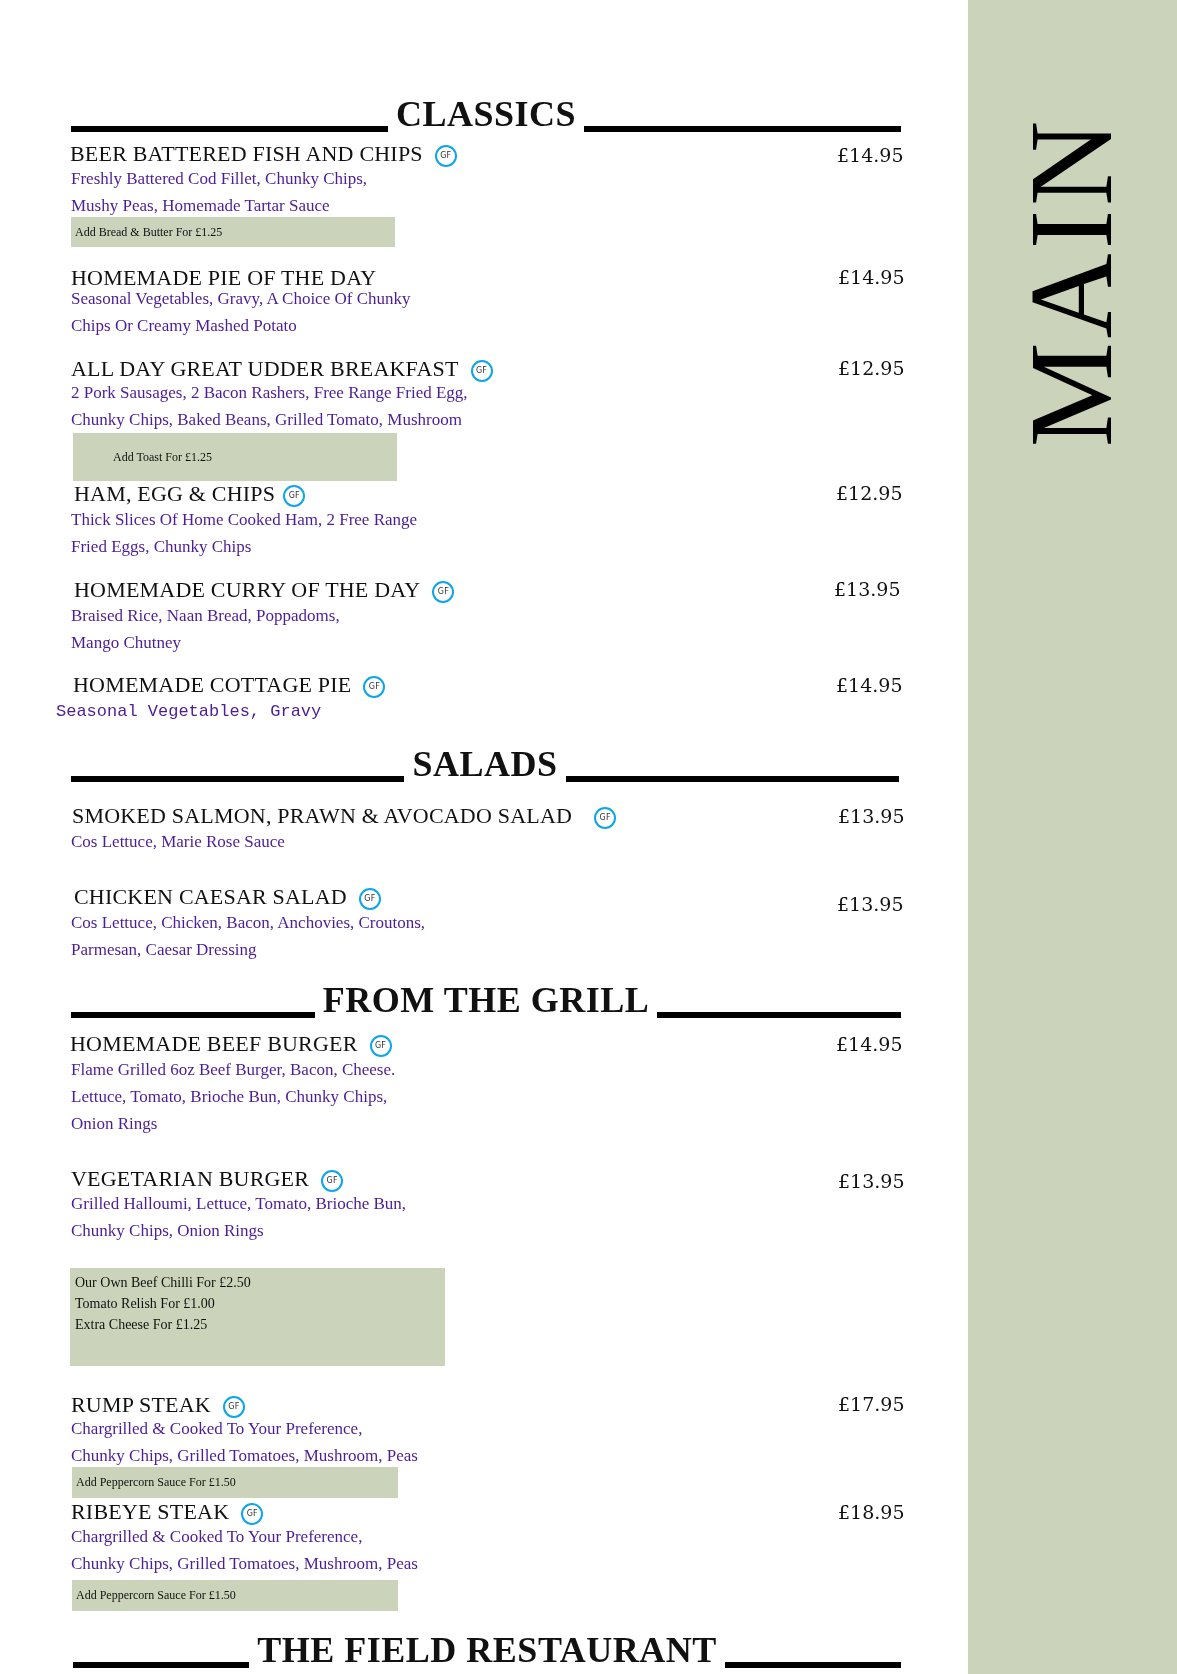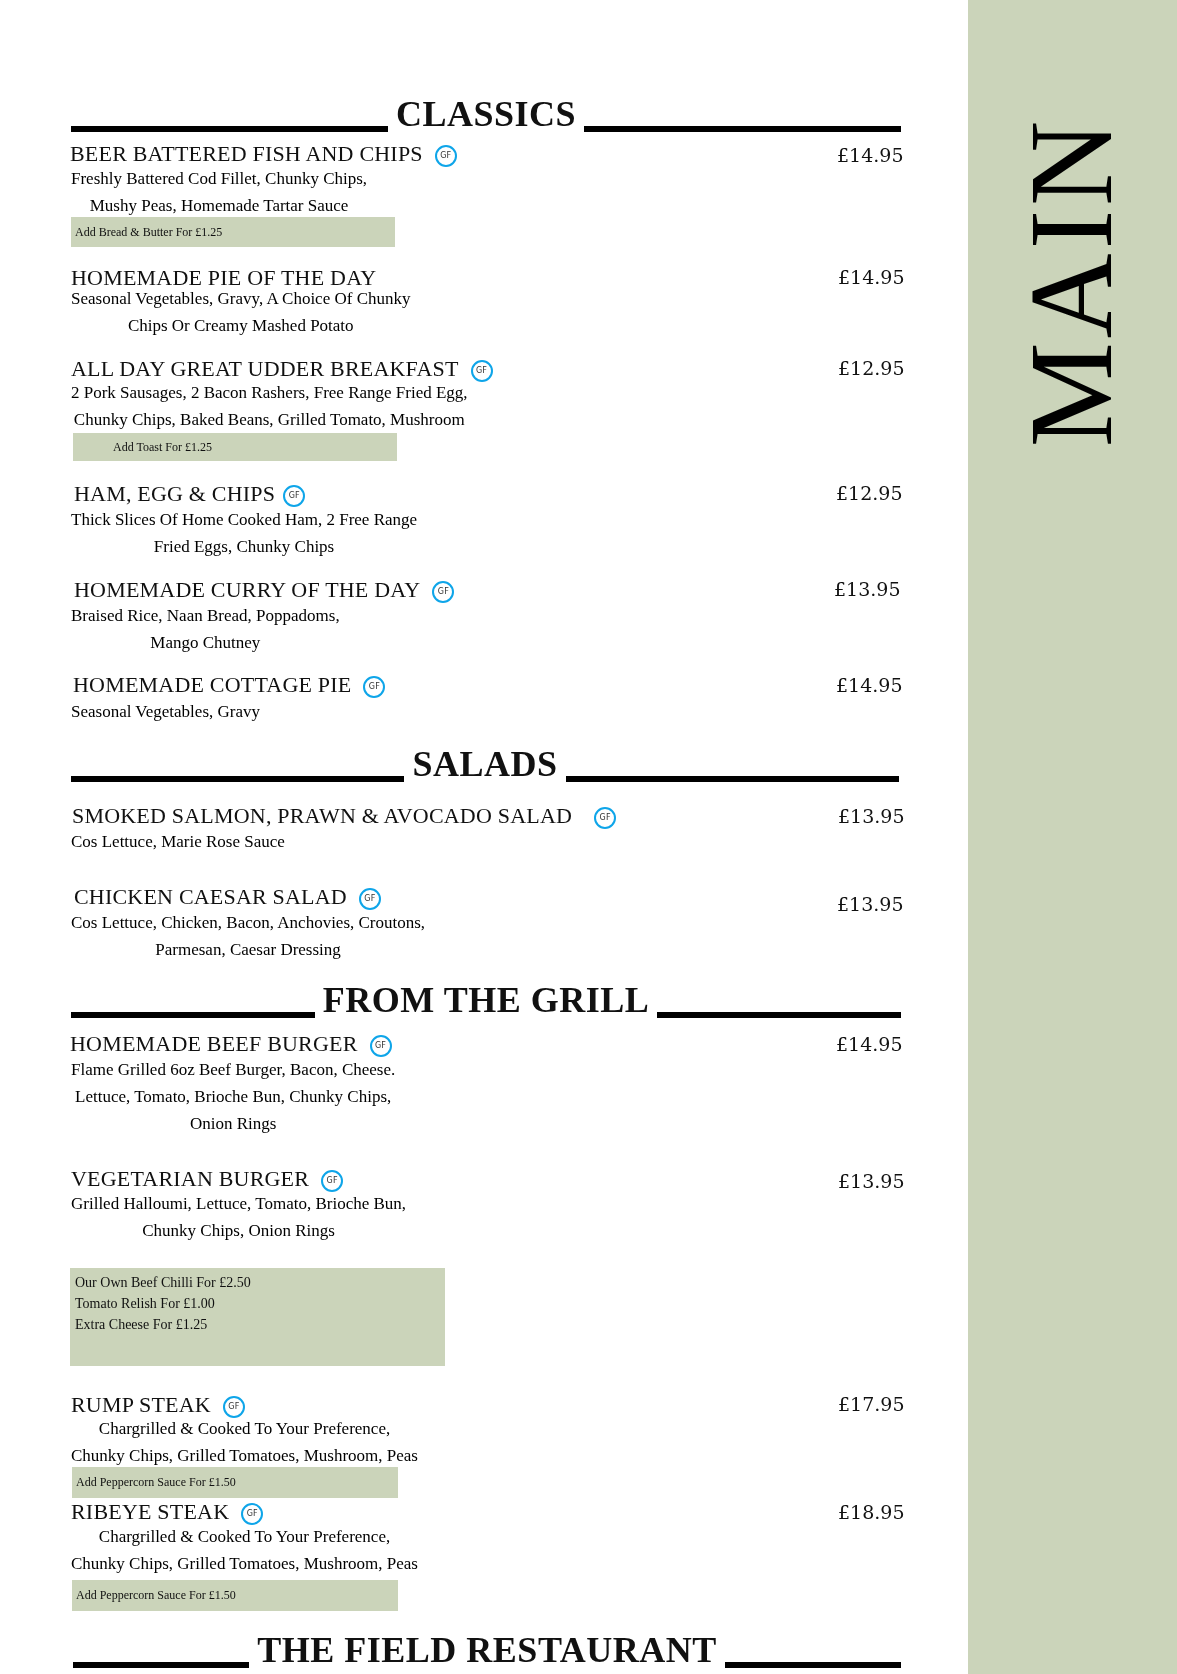--- a/index.html
+++ b/index.html
@@ -33,21 +33,21 @@
     font-size: 22px; line-height: 24px; white-space: nowrap; letter-spacing: 0.2px;
   }
   .gf {
     display: inline-block; width: 18px; height: 18px; border: 2px solid #0ea5e9;
     border-radius: 50%; font-family: "DejaVu Sans", sans-serif; font-size: 8px;
     line-height: 18px; text-align: center; vertical-align: 3px; margin-left: 12px;
     color: #333;
   }
   .desc {
     position: absolute; font-family: "Liberation Serif", serif;
-    font-size: 17px; line-height: 27px; color: #000000; white-space: nowrap; text-align: center;
+    font-size: 17px; line-height: 27px; color: #4c1d95; white-space: nowrap;
   }
   .price {
     position: absolute; font-family: "DejaVu Serif", serif; font-size: 19px;
     color: #111; white-space: nowrap;
   }
   .addon {
     position: absolute; background: #cbd4ba; font-family: "Liberation Serif", serif;
     font-size: 12px; color: #111; padding-left: 4px; box-sizing: border-box;
     display: flex; align-items: center; white-space: nowrap;
   }
@@ -90,39 +90,39 @@
     <div>Seasonal Vegetables, Gravy, A Choice Of Chunky</div>
     <div>Chips Or Creamy Mashed Potato</div>
   </div>
 
 <div class="item-name" style="left:71px;top:357px;"><span>ALL DAY GREAT UDDER BREAKFAST</span><span class="gf">GF</span></div>
 <div class="price" style="left:838px;top:357px;">£12.95</div>
 <div class="desc" style="left:71px;top:379px;">
     <div>2 Pork Sausages, 2 Bacon Rashers, Free Range Fried Egg,</div>
     <div>Chunky Chips, Baked Beans, Grilled Tomato, Mushroom</div>
   </div>
-<div class="addon" style="left:73px;top:433px;width:324px;height:28px;padding-left:40px;">Add Toast For £1.25</div>
+<div class="addon" style="left:73px;top:433px;width:324px;height:48px;padding-left:40px;">Add Toast For £1.25</div>
 
 <div class="item-name" style="left:74px;top:482px;"><span>HAM, EGG &amp; CHIPS</span><span class="gf" style="margin-left:8px;">GF</span></div>
 <div class="price" style="left:836px;top:482px;">£12.95</div>
 <div class="desc" style="left:71px;top:506px;">
     <div>Thick Slices Of Home Cooked Ham, 2 Free Range</div>
     <div>Fried Eggs, Chunky Chips</div>
   </div>
 
 <div class="item-name" style="left:74px;top:578px;"><span>HOMEMADE CURRY OF THE DAY</span><span class="gf">GF</span></div>
 <div class="price" style="left:834px;top:578px;">£13.95</div>
 <div class="desc" style="left:71px;top:602px;">
     <div>Braised Rice, Naan Bread, Poppadoms,</div>
     <div>Mango Chutney</div>
   </div>
 
 <div class="item-name" style="left:73px;top:673px;"><span>HOMEMADE COTTAGE PIE</span><span class="gf">GF</span></div>
 <div class="price" style="left:836px;top:674px;">£14.95</div>
-<div class="desc" style="left:71px;top:698px;">
+<div class="desc" style="left:56px;top:698px;font-family:Liberation Mono, monospace;">
     <div>Seasonal Vegetables, Gravy</div>
   </div>
 
 <div class="heading" style="top:742px;width:828px;">
   <div class="rule"></div>
   <div class="label">SALADS</div>
   <div class="rule"></div>
 </div>
 
 <div class="item-name" style="left:72px;top:804px;"><span>SMOKED SALMON, PRAWN &amp; AVOCADO SALAD</span><span class="gf" style="margin-left:22px;">GF</span></div>

